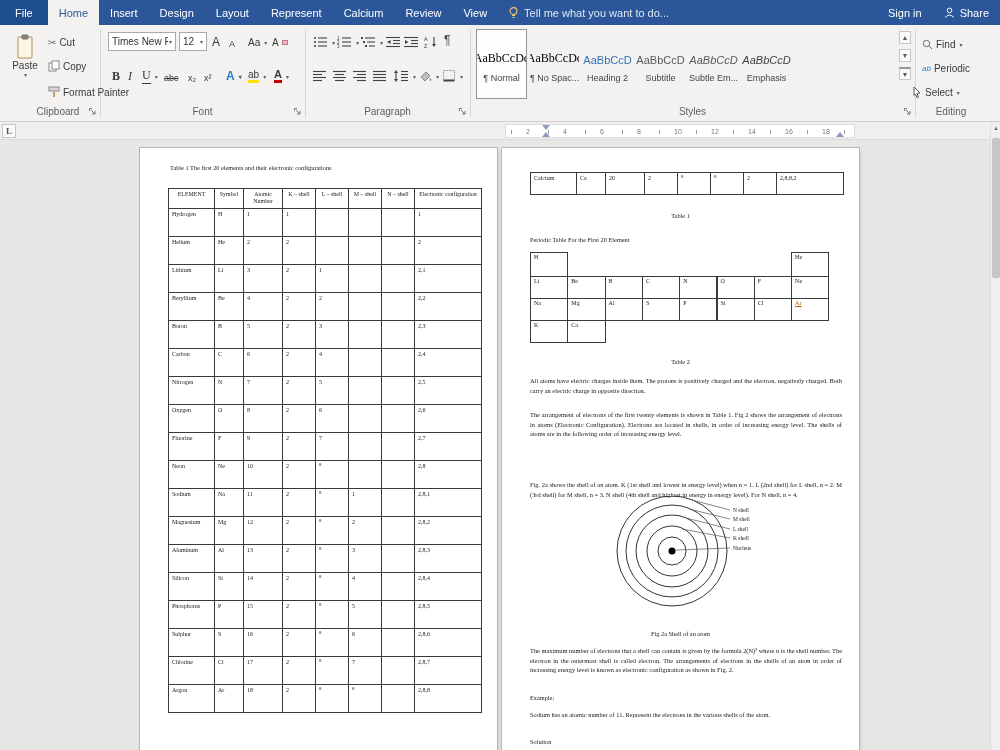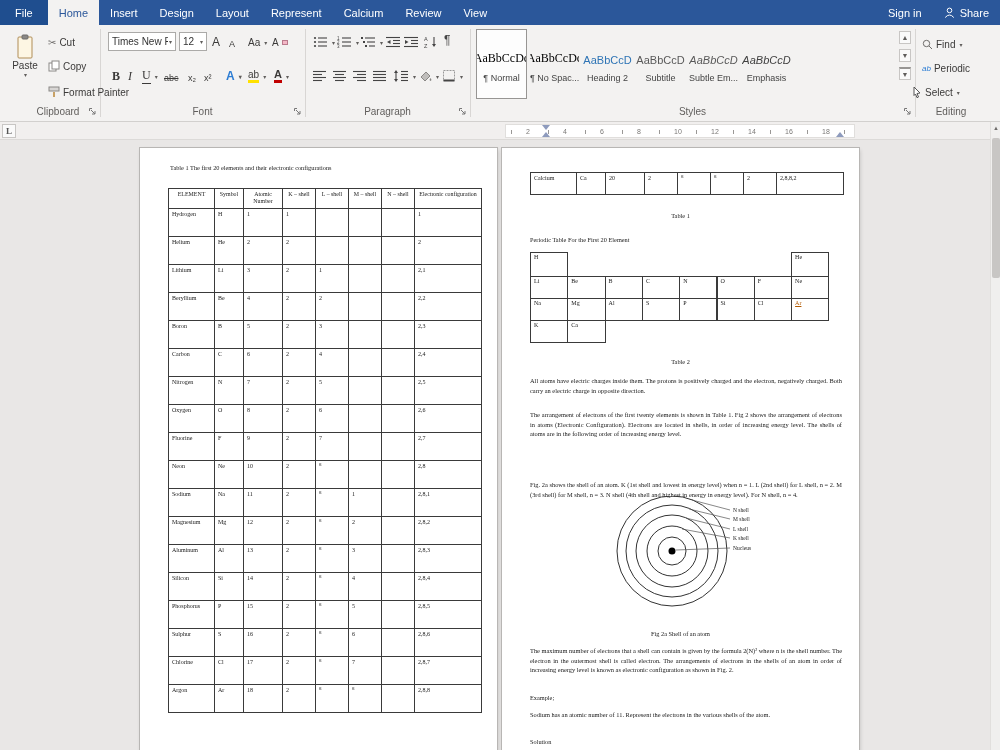--- a/index.html
+++ b/index.html
@@ -85,20 +85,28 @@
 <div id="tabbar">
   <div class="tab file">File</div>
   <div class="tab active">Home</div>
   <div class="tab">Insert</div>
   <div class="tab">Design</div>
   <div class="tab">Layout</div>
   <div class="tab">Represent</div>
   <div class="tab">Calcium</div>
   <div class="tab">Review</div>
   <div class="tab">View</div>
+  <div class="tellme">
+    <svg width="11" height="13">
+        <circle cx="5.5" cy="5" r="3.4" fill="none" stroke="#f2cf63" stroke-width="1.1"></circle>
+        <line x1="4" y1="9.5" x2="7" y2="9.5" stroke="#f2cf63"></line>
+        <line x1="4.5" y1="11.5" x2="6.5" y2="11.5" stroke="#f2cf63"></line>
+      </svg>
+    <span>Tell me what you want to do...</span>
+  </div>
   <div class="spacer"></div>
   <div class="tbr">
       <span>Sign in</span>
     </div>
   <div class="tbr">
     <svg width="11" height="11">
         <circle cx="5.5" cy="3.4" r="2.3" fill="none" stroke="#fff"></circle>
         <path d="M1.2 10.5 q4.3 -5 8.6 0" fill="none" stroke="#fff"></path>
       </svg>
     <span>Share</span>

